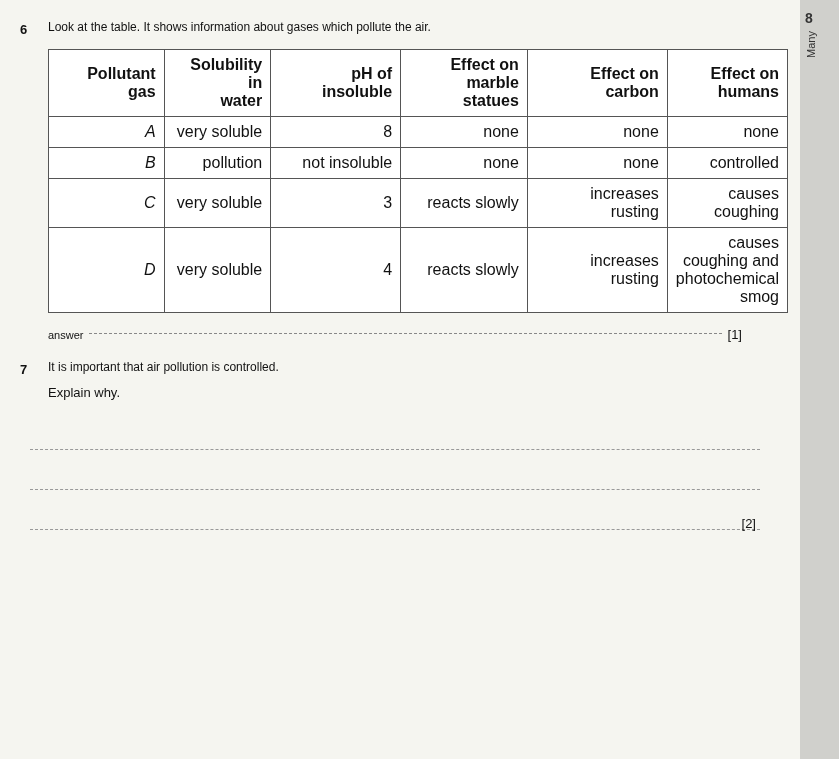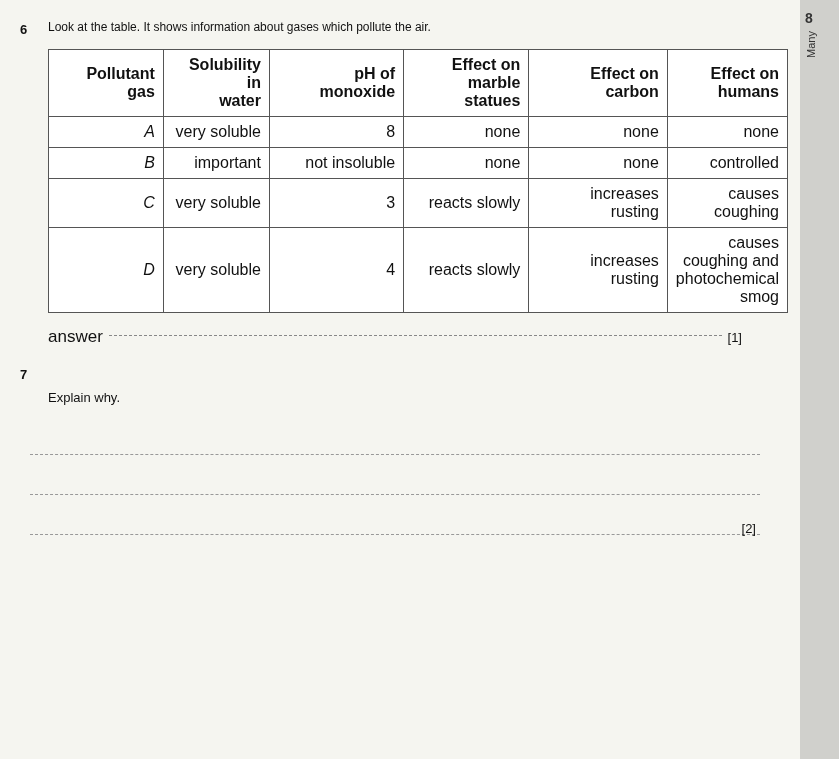--- a/index.html
+++ b/index.html
@@ -83,21 +83,21 @@
       margin: 10px 0 6px 28px;
       font-size: 13px;
     }
     .answer-line {
       display: flex;
       align-items: center;
       margin: 14px 28px 0 28px;
       font-size: 13px;
     }
     .answer-label {
-      font-size: 17px;
+      font-size: 11px;
       margin-right: 6px;
     }
     .dashes {
       flex: 1;
       border-bottom: 1px dashed #888;
       margin: 0 6px 3px 0;
     }
     .mark {
       font-size: 13px;
       white-space: nowrap;
@@ -144,38 +144,38 @@
   <div class="question-row">
     <span class="question-num">6</span>
     <span class="question-text">Look at the table. It shows information about gases which pollute the air.</span>
   </div>
 
   <table>
     <thead>
       <tr>
         <th>Pollutant gas</th>
         <th>Solubility in<br>water</th>
-        <th>pH of monoxide</th>
+        <th>pH of insoluble</th>
         <th>Effect on<br>marble statues</th>
         <th>Effect on carbon</th>
         <th>Effect on<br>humans</th>
       </tr>
     </thead>
     <tbody>
       <tr>
         <td><span class="gas-label">A</span></td>
         <td>very soluble</td>
         <td>8</td>
         <td>none</td>
         <td>none</td>
         <td>none</td>
       </tr>
       <tr>
         <td><span class="gas-label">B</span></td>
-        <td>important</td>
+        <td>pollution</td>
         <td>not insoluble</td>
         <td>none</td>
         <td>none</td>
         <td>controlled</td>
       </tr>
       <tr>
         <td><span class="gas-label">C</span></td>
         <td>very soluble</td>
         <td>3</td>
         <td>reacts slowly</td>
@@ -197,20 +197,21 @@
   <div class="answer-line">
     <span class="answer-label">answer</span>
     <div class="dashes"></div>
     <span class="mark">[1]</span>
   </div>
 
   <div class="section-divider"></div>
 
   <div class="q7-row question-row">
     <span class="question-num">7</span>
+    <span class="question-text">It is important that air pollution is controlled.</span>
   </div>
 
   <div class="explain-label">Explain why.</div>
 
   <div class="write-lines">
     <div class="write-line"></div>
     <div class="write-line"></div>
     <div class="last-write-line">
       <span class="mark-bracket">[2]</span>
     </div>

